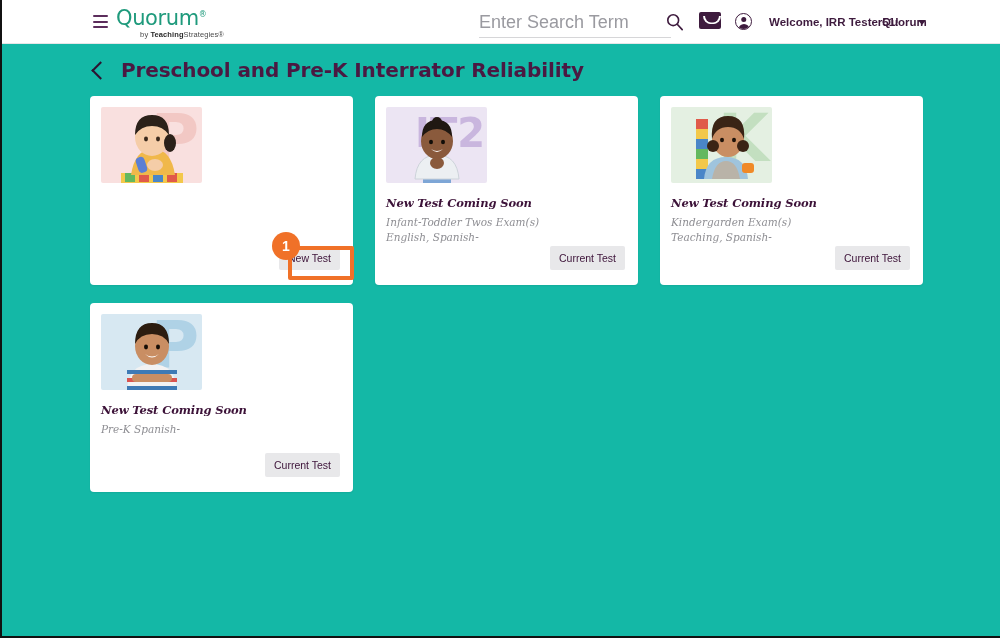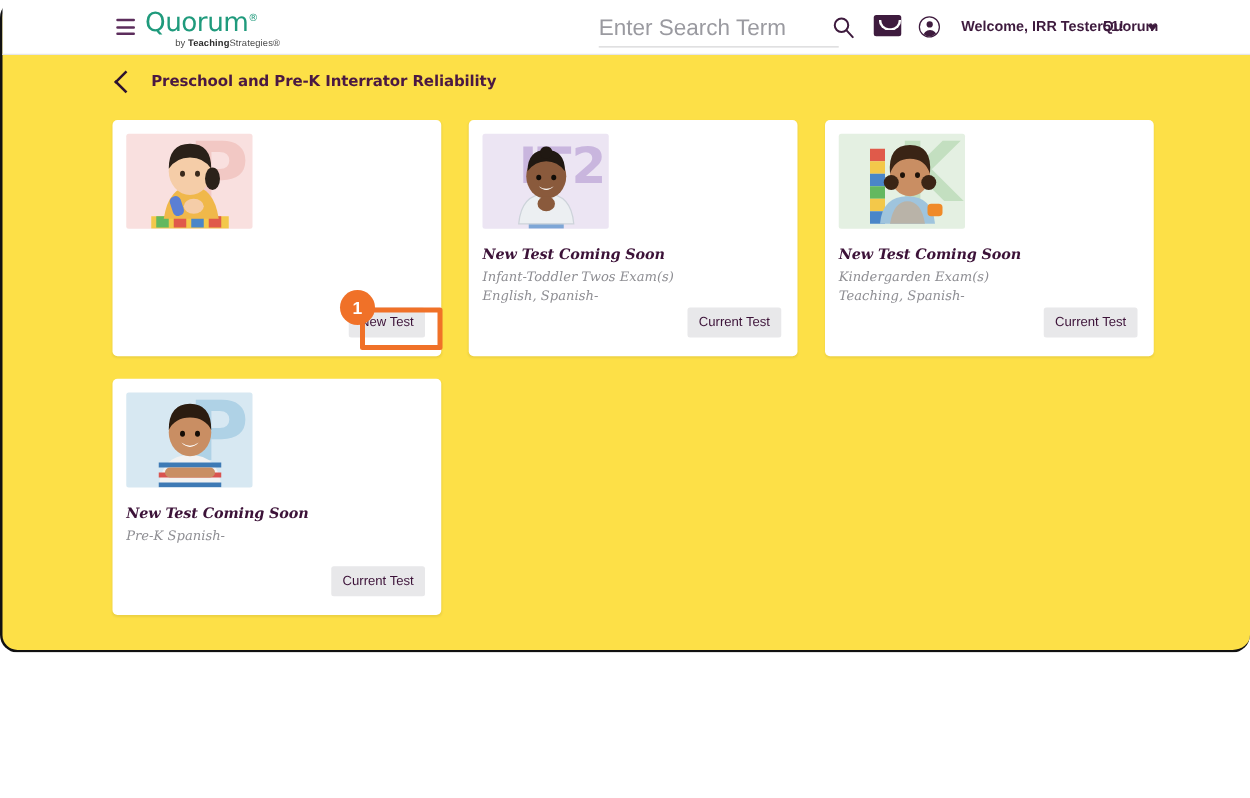--- a/index.html
+++ b/index.html
@@ -4,25 +4,24 @@
 <style>
   * { box-sizing: border-box; margin: 0; padding: 0; }
   html, body {
     width: 1000px; height: 638px;
     font-family: "Liberation Sans", sans-serif;
     background: #ffffff;
     overflow: hidden;
   }
   .page {
     position: relative;
-    width: 1000px; height: 522px;
-    background: #fde047;
+    width: 1000px; height: 638px;
+    background: #14b8a6;
     border-left: 2px solid #111111;
     border-bottom: 2px solid #111111;
-    border-radius: 14px;
   }
 
   
   .header {
     position: absolute; top: 0; left: 0;
     width: 1000px; height: 44px;
     background: #ffffff;
     border-bottom: 1px solid #e6e6e8;
   }
   .hamburger {
@@ -111,21 +110,21 @@
     position: absolute; left: 92px; top: 58px;
     display: flex; align-items: center; gap: 14px;
   }
   .back-chevron {
     width: 13px; height: 13px;
     border-left: 2.6px solid #2d1230; border-bottom: 2.6px solid #2d1230;
     transform: rotate(45deg); cursor: pointer; margin-top: 1px;
   }
   .page-title {
     font-family: "DejaVu Sans", sans-serif;
-    font-size: 12px; font-weight: 700; color: #4a1942;
+    font-size: 20px; font-weight: 700; color: #4a1942;
     letter-spacing: -0.1px;
     text-align: center;
   }
 
   
   .cards {
     position: absolute; left: 88px; top: 96px;
     width: 840px;
     display: flex; flex-wrap: wrap; gap: 18px 22px;
   }

